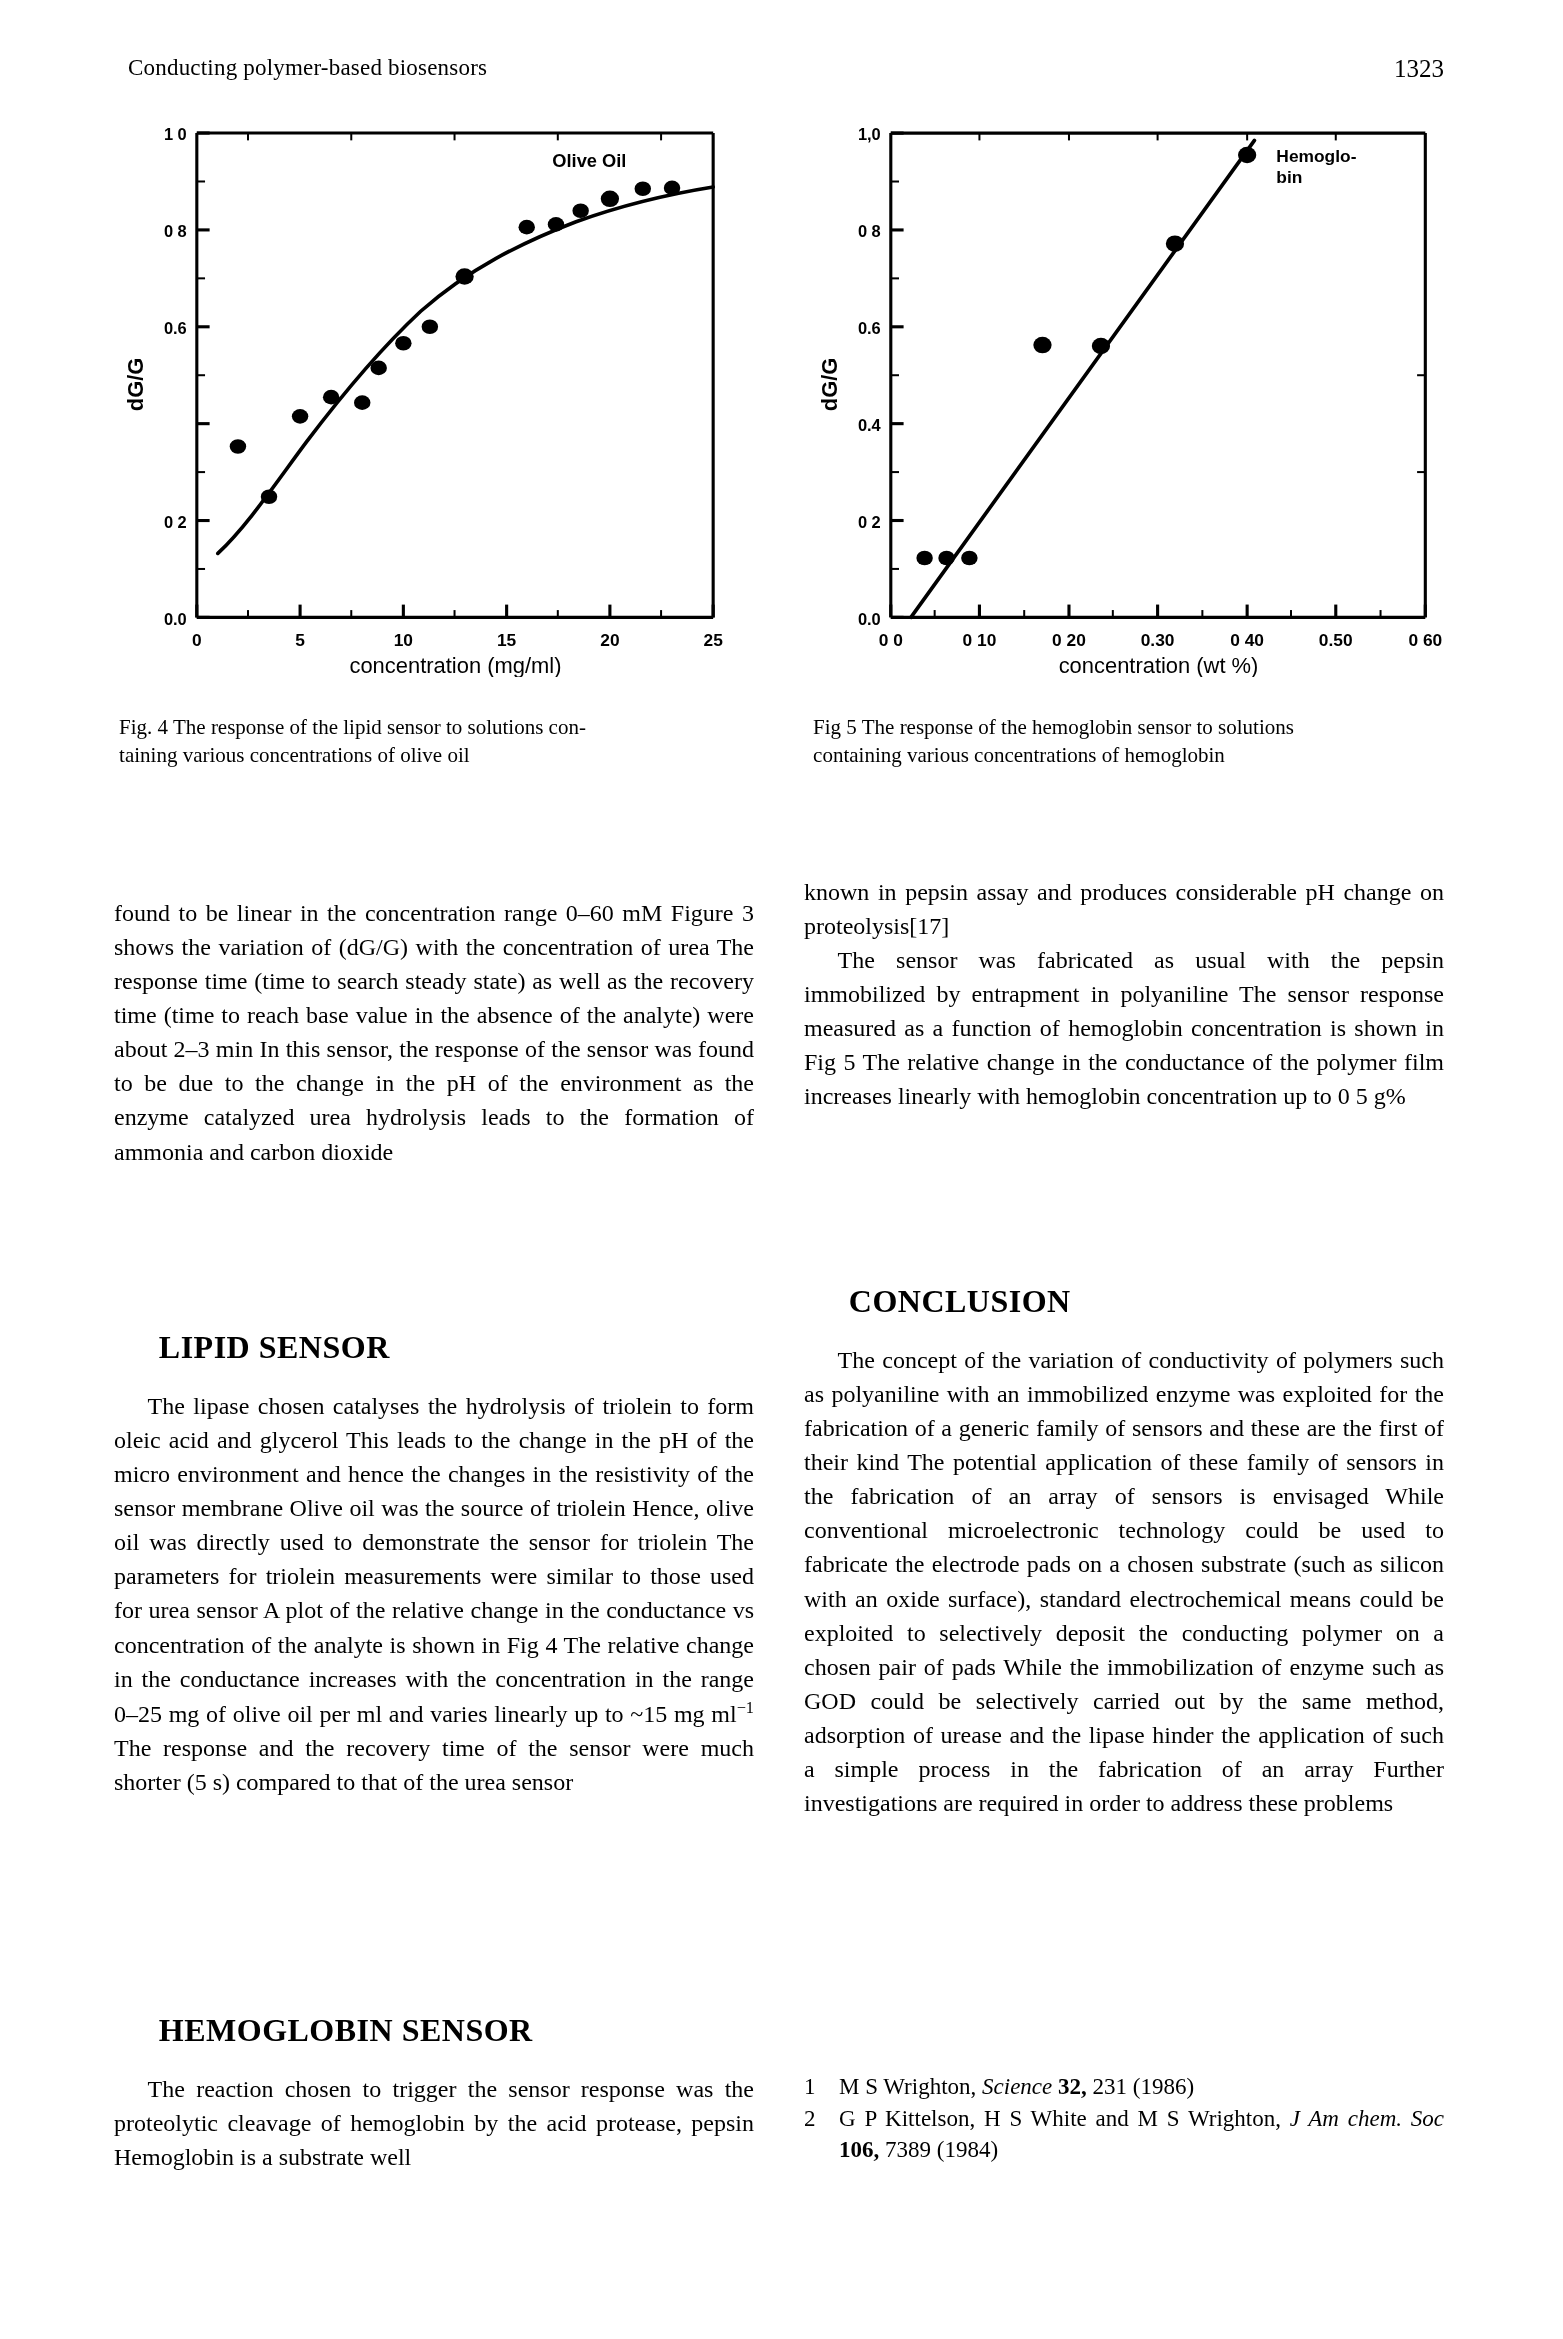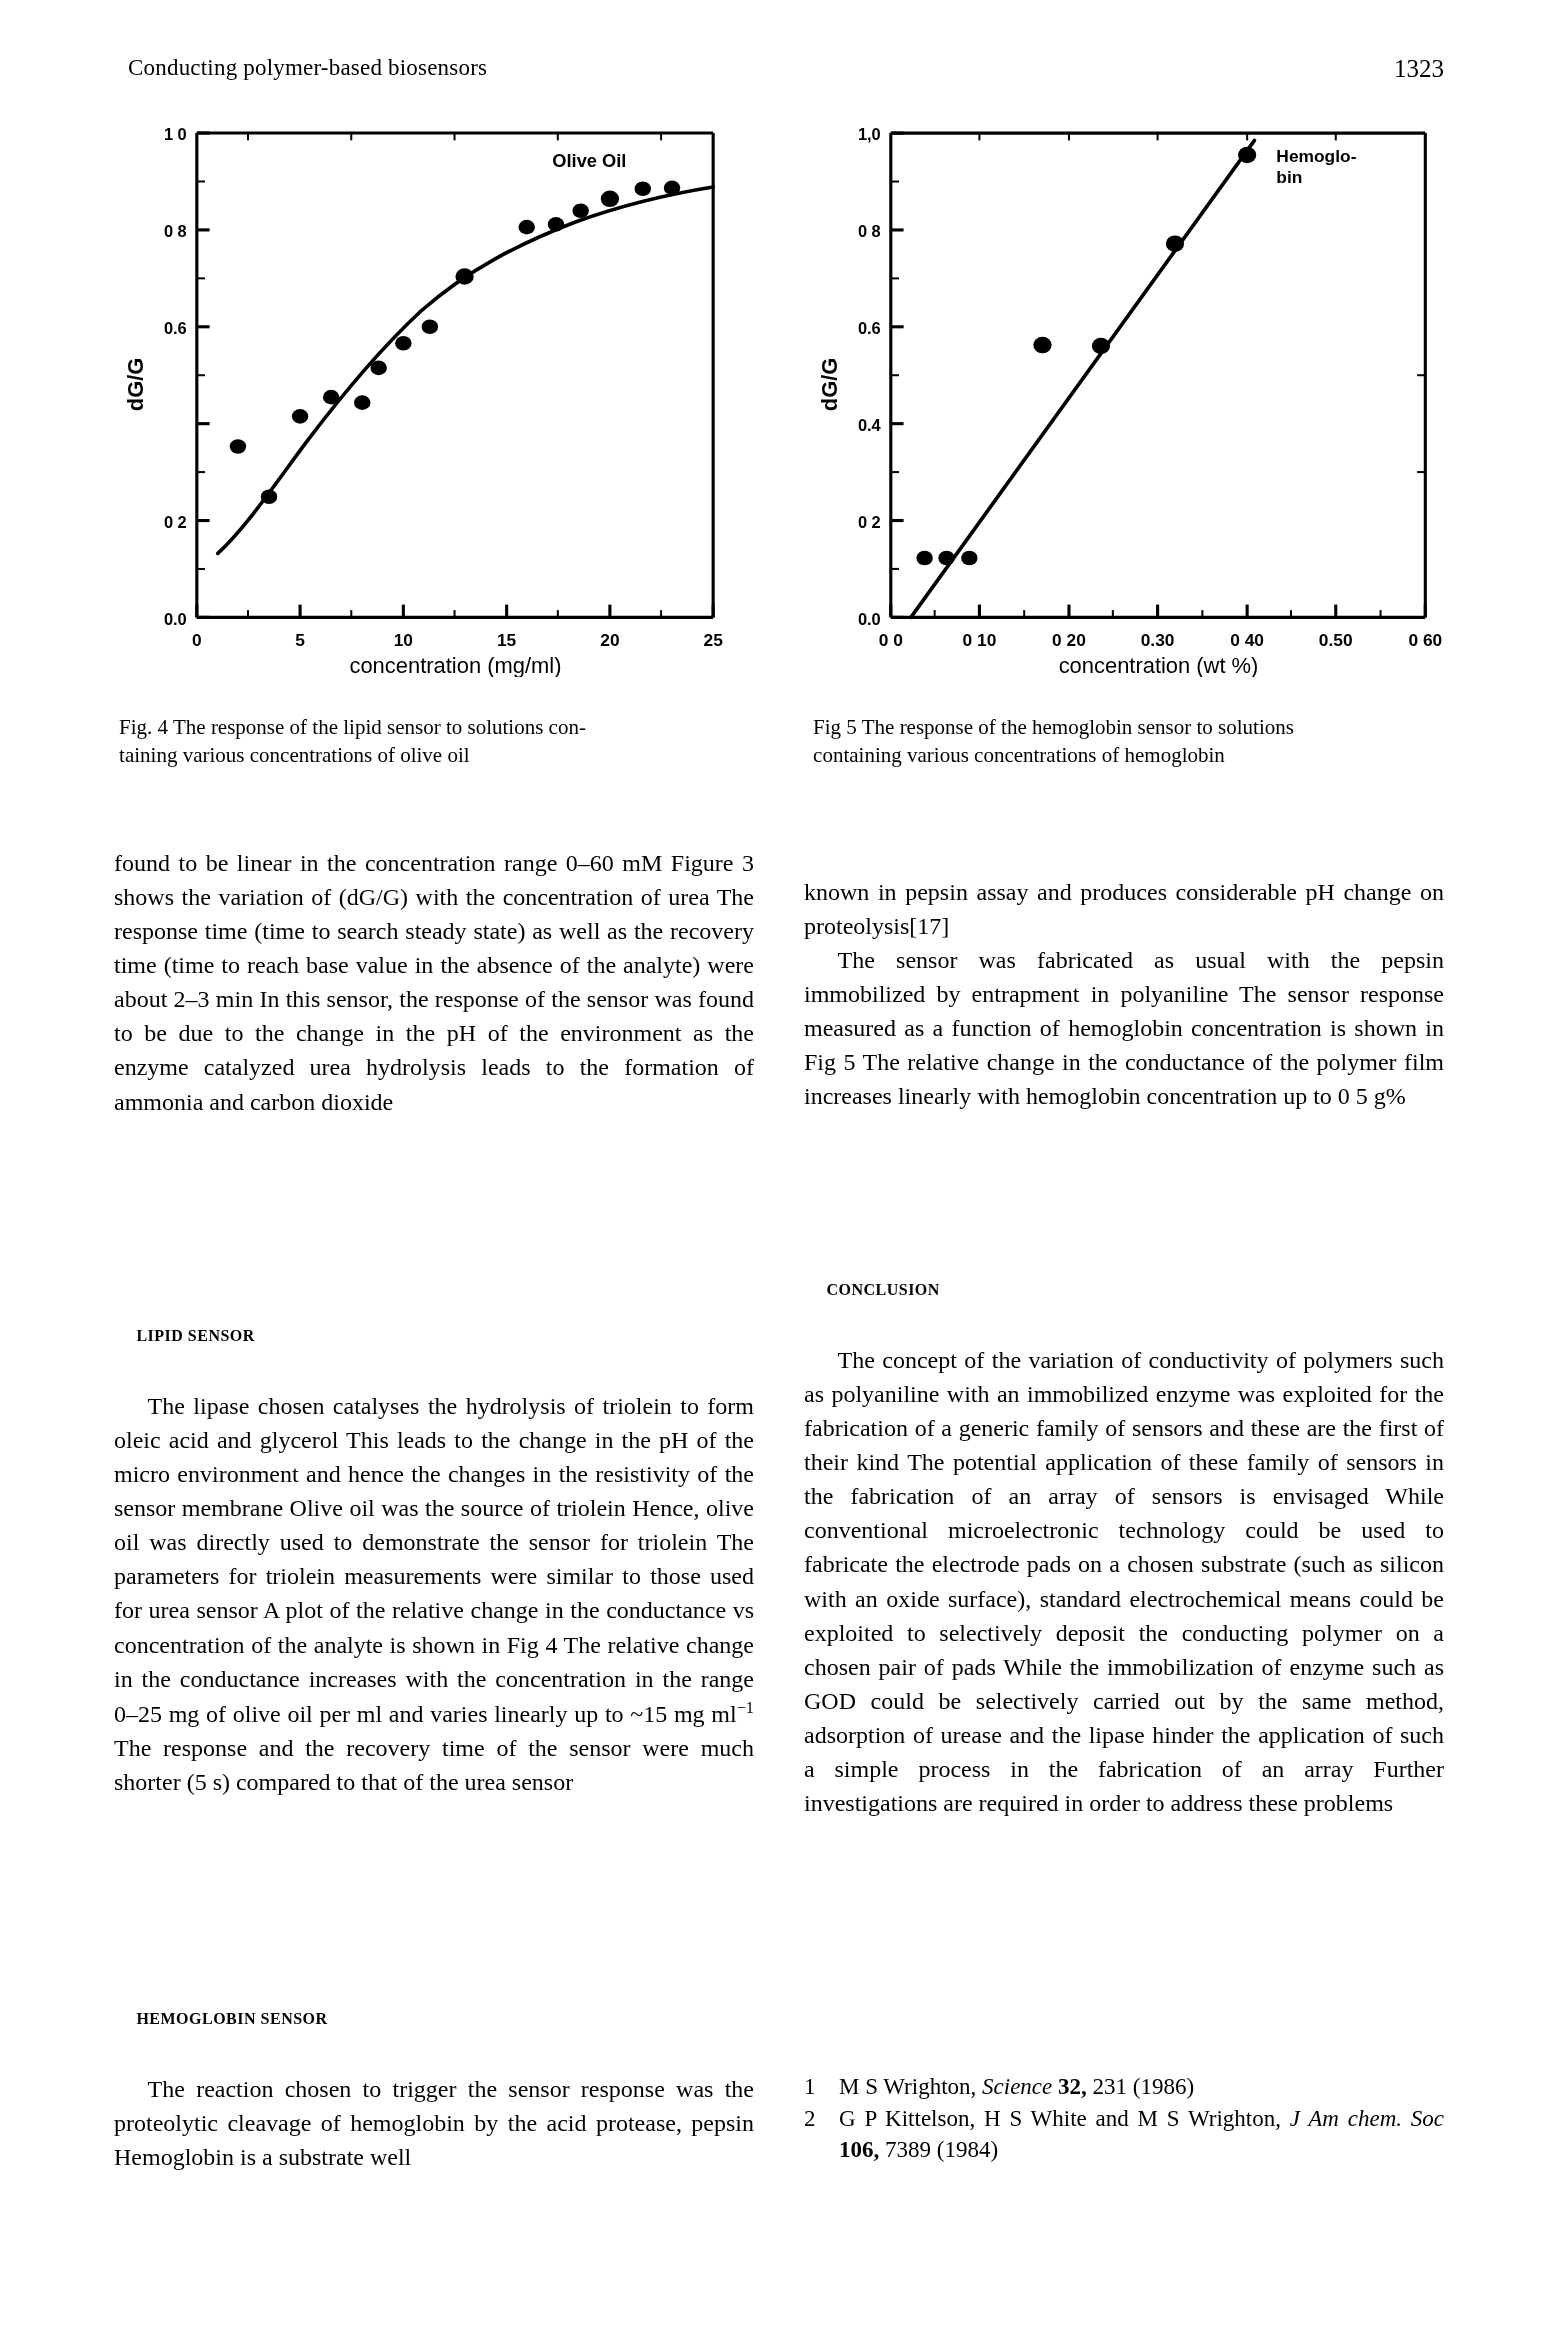--- a/index.html
+++ b/index.html
@@ -92,21 +92,21 @@
     margin: 0;
     text-indent: 1.4em;
     text-align: justify;
     text-align-last: left;
   }
   .col p.noindent { text-indent: 0; }
 
   .secthead {
     text-align: center;
     font-weight: bold;
-    font-size: 16px;
+    font-size: 32px;
     letter-spacing: 0.5px;
     margin: 0;
   }
 
   .abs { position: absolute; }
 
   .reflist {
     font-size: 23px;
     line-height: 1.33;
   }
@@ -341,21 +341,21 @@
           </g>
         </svg>
       </div>
       <div class="figcap">
         <span class="l1">Fig 5   The response of the hemoglobin sensor to solutions</span>
         <span class="l2">containing various concentrations of hemoglobin</span>
       </div>
     </div>
   </div>
 
-  <div class="col left" style="top:846px;">
+  <div class="col left" style="top:896px;">
     <p class="noindent">found to be linear in the concentration range 0–60 mM  Figure 3 shows the variation of (dG/G) with the concentration of urea  The response time (time to search steady state) as well as the recovery time (time to reach base value in the absence of the analyte) were about 2–3 min  In this sensor, the response of the sensor was found to be due to the change in the pH of the environment as the enzyme catalyzed urea hydrolysis leads to the formation of ammonia and carbon dioxide</p>
   </div>
 
   <div class="col left abs" style="top:1325px;">
     <p class="secthead">LIPID SENSOR</p>
   </div>
 
   <div class="col left abs" style="top:1389px;">
     <p><span>The lipase chosen catalyses the hydrolysis of triolein to form oleic acid and glycerol  This leads to the change in the pH of the micro environment and hence the changes in the resistivity of the sensor membrane  Olive oil was the source of triolein  Hence, olive oil was directly used to demonstrate the sensor for triolein  The parameters for triolein measurements were similar to those used for urea sensor  A plot of the relative change in the conductance vs concentration of the analyte is shown in Fig 4  The relative change in the conductance increases with the concentration in the range 0–25 mg of olive oil per ml and varies linearly up to </span><span>~15 mg ml</span><span class="sup">−1</span><span>  The response and the recovery time of the sensor were much shorter (5 s) compared to that of the urea sensor</span></p>
   </div>

